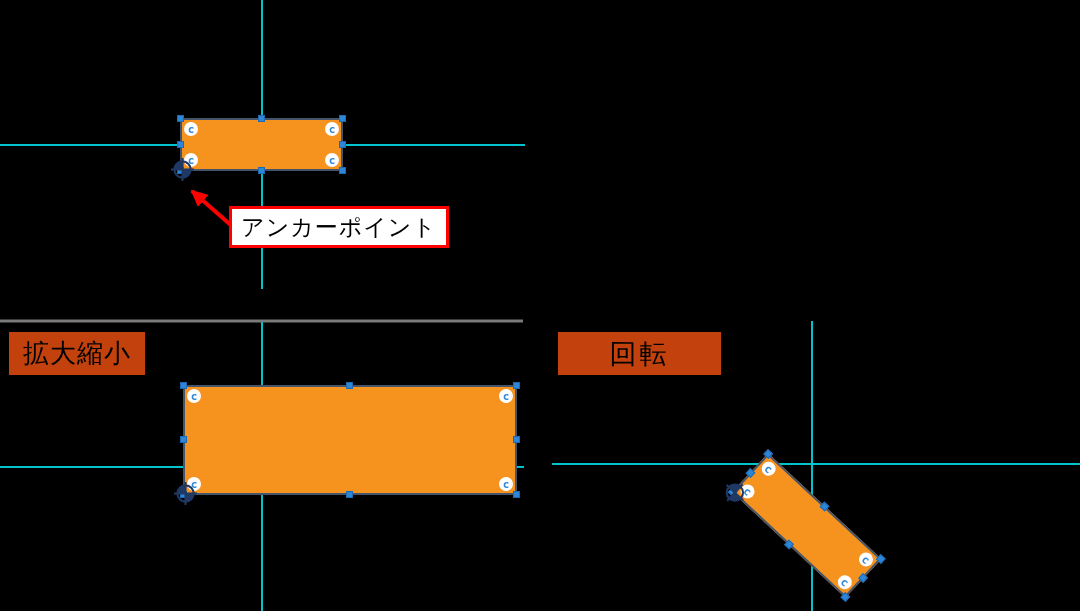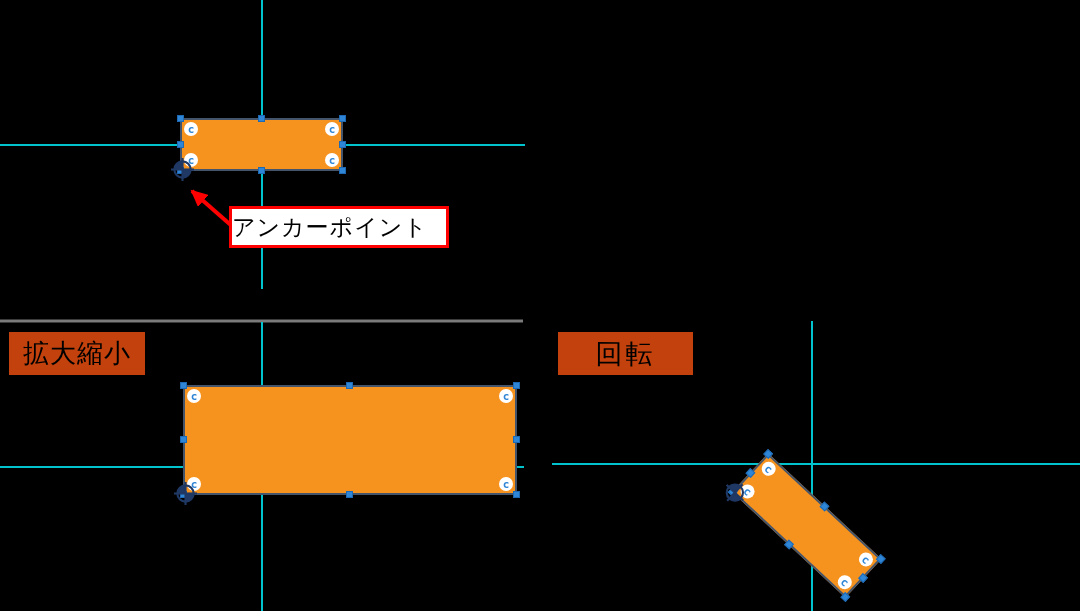--- a/index.html
+++ b/index.html
@@ -31,27 +31,27 @@
   
   .cc{position:absolute;width:14px;height:14px;background:#fff;border-radius:50%;
       display:flex;align-items:center;justify-content:center;}
   .cc span{color:#2F86D6;font-weight:bold;font-size:11px;line-height:1;
       font-family:"DejaVu Sans Mono","Liberation Mono",monospace;}
   .cc-tl{left:2px;top:2px}.cc-tr{right:2px;top:2px}.cc-bl{left:2px;bottom:2px}.cc-br{right:2px;bottom:2px}
   
   .anchor{position:absolute;left:-11px;bottom:-12px;width:23px;height:23px;}
   
   .callout{position:absolute;left:229px;top:206px;width:220px;height:42px;background:#fff;
-    border:3px solid #FF0000;box-sizing:border-box;display:flex;align-items:center;justify-content:flex-start;
+    border:3px solid #FF0000;box-sizing:border-box;display:flex;align-items:center;justify-content:center;
     color:#000;font-size:23px;letter-spacing:1px;}
   .arrow{position:absolute;left:170px;top:172px;width:80px;height:62px;}
   
   .ylabel{position:absolute;background:#c2410c;color:#000;display:flex;align-items:center;justify-content:center;}
   .label-scale{left:9px;top:332px;width:136px;height:43px;font-size:26px;letter-spacing:1px;}
-  .label-rotate{left:558px;top:332px;width:135px;height:43px;font-size:27px;letter-spacing:3px;}
+  .label-rotate{left:558px;top:332px;width:163px;height:43px;font-size:27px;letter-spacing:3px;}
 </style>
 </head>
 <body>
 
 <div class="stage">
 
   <div class="line tl-h"></div>
   <div class="line tl-v"></div>
 
   <div class="shape rect1">

